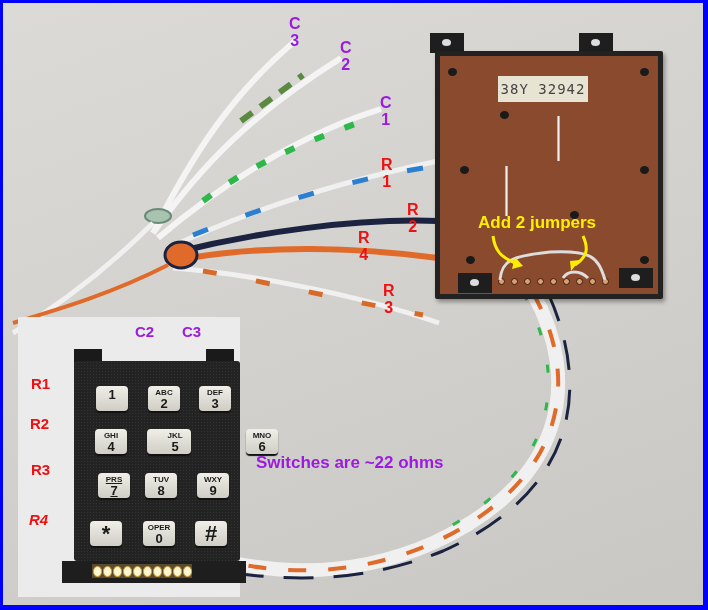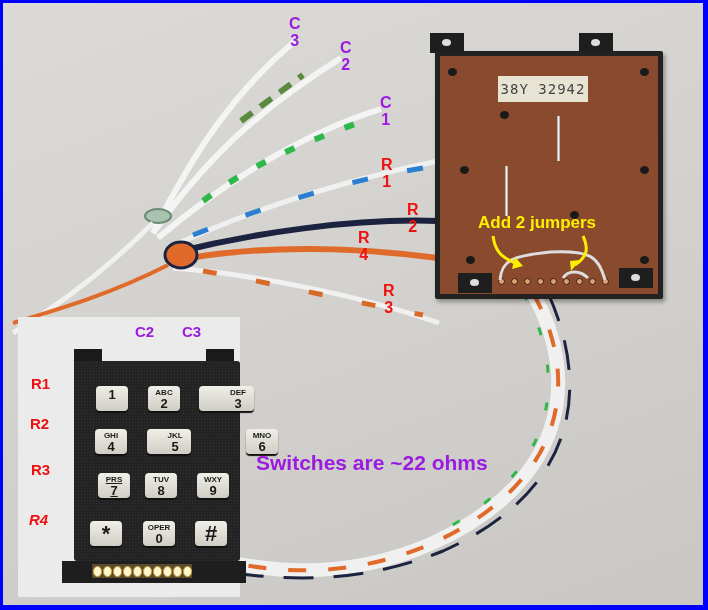--- a/index.html
+++ b/index.html
@@ -149,21 +149,21 @@
     <div class="kp-tab" style="left:188px;top:32px;"></div>
     <div id="keypad">
       <div class="key" style="left:22px;top:25px;">
           <span class="letters"></span>
           <span class="digit">1</span>
         </div>
       <div class="key" style="left:74px;top:25px;">
           <span class="letters">ABC</span>
           <span class="digit">2</span>
         </div>
-      <div class="key" style="left:125px;top:25px;padding-left:23px;">
+      <div class="key" style="left:125px;top:25px;">
           <span class="letters">DEF</span>
           <span class="digit">3</span>
         </div>
       <div class="key" style="left:21px;top:68px;">
           <span class="letters">GHI</span>
           <span class="digit">4</span>
         </div>
       <div class="key" style="left:73px;top:68px;padding-left:12px;">
           <span class="letters">JKL</span>
           <span class="digit">5</span>
@@ -204,14 +204,14 @@
         <span class="cpin"></span>
         <span class="cpin"></span>
         <span class="cpin"></span>
         <span class="cpin"></span>
         <span class="cpin"></span>
         <span class="cpin"></span>
       </div>
     </div>
   </div>
 
-  <div class="lbl purple" style="left:253px;top:451px;font-size:21px;">Switches are ~22 ohms</div>
+  <div class="lbl purple" style="left:253px;top:451px;font-size:17px;">Switches are ~22 ohms</div>
 </div>
 
 </body></html>

